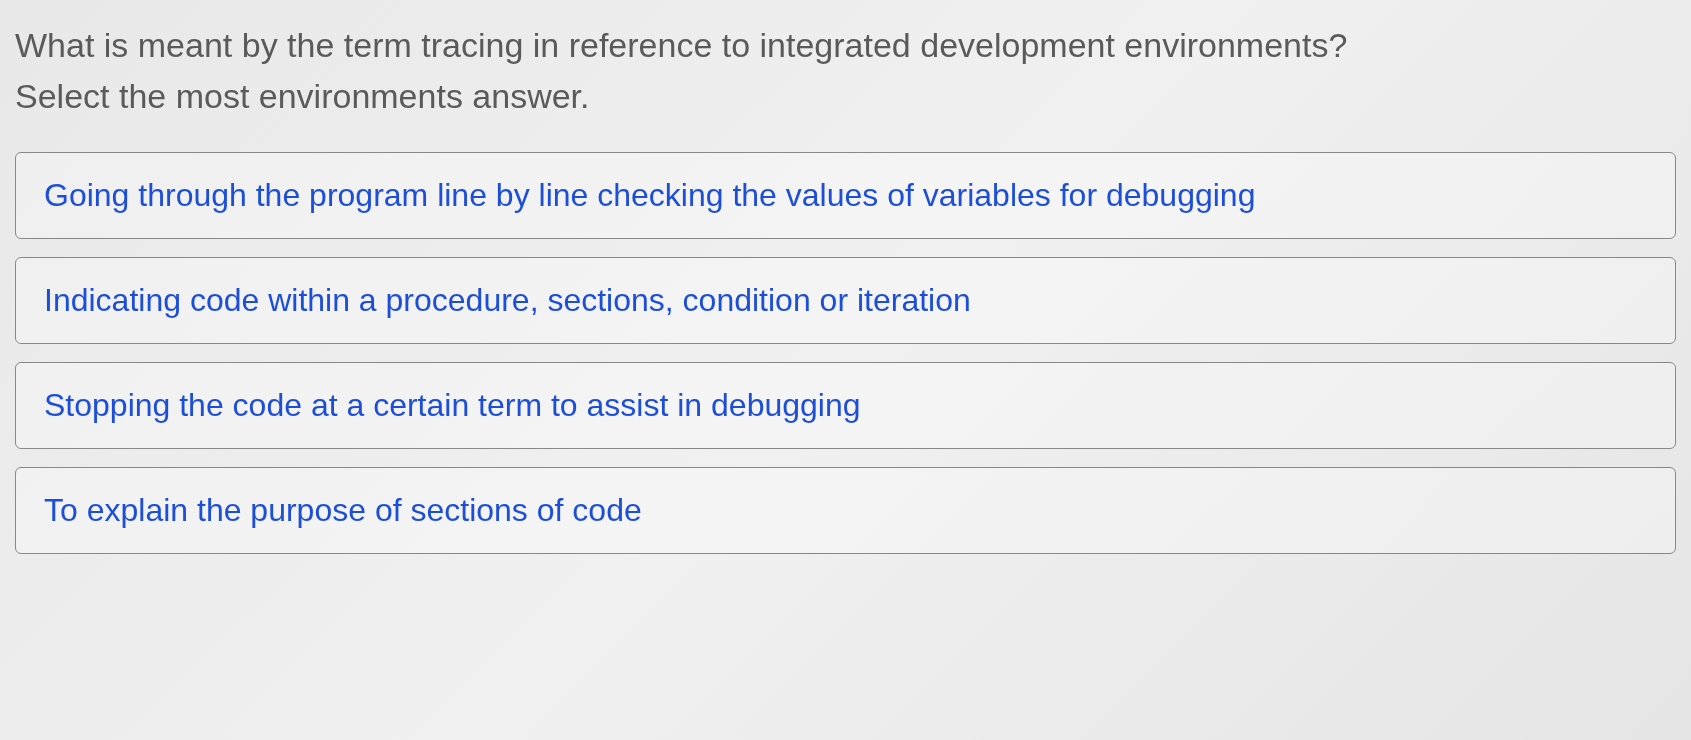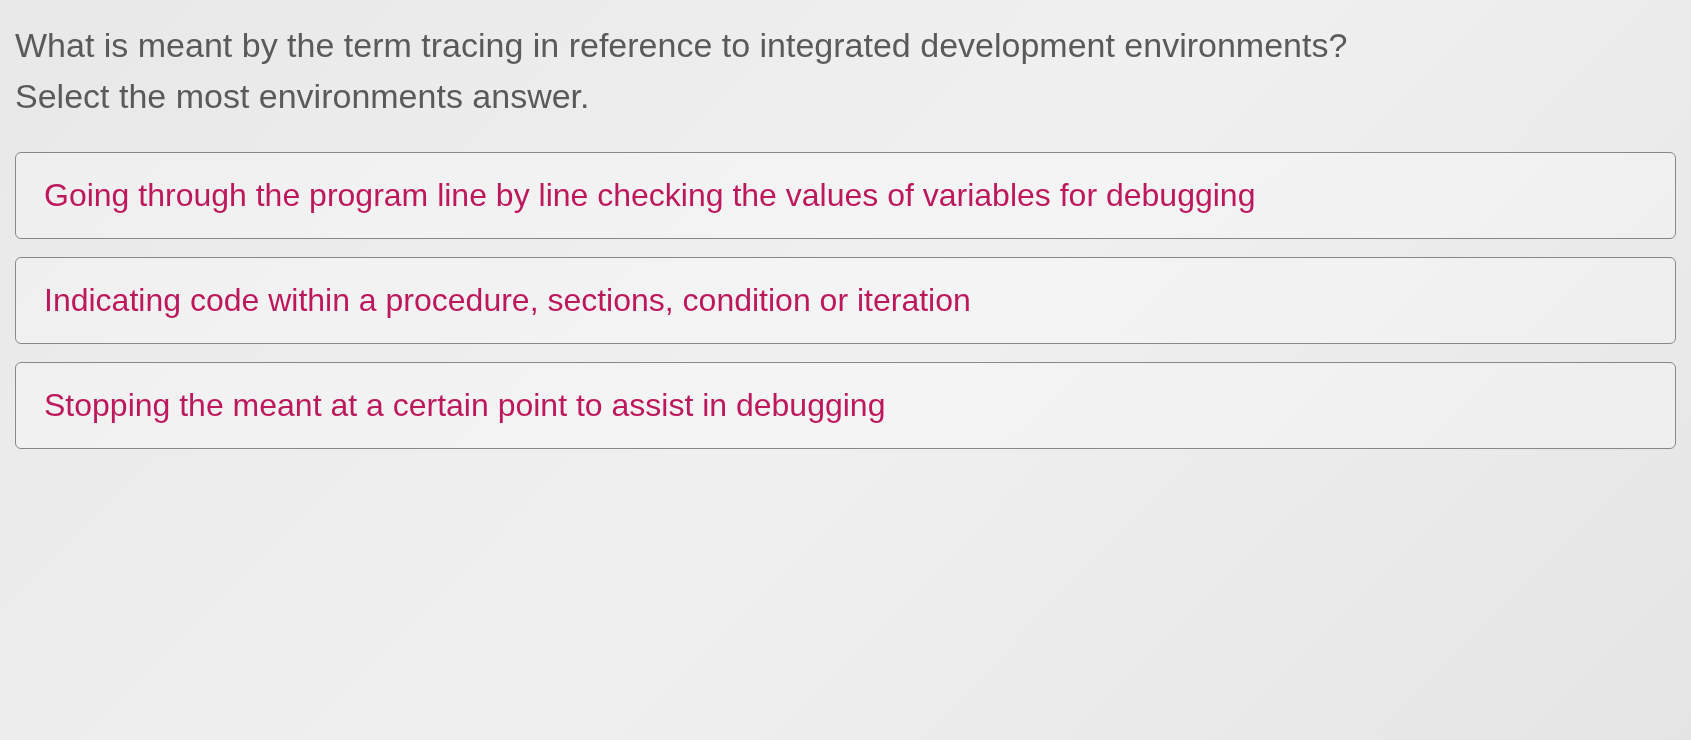--- a/index.html
+++ b/index.html
@@ -25,21 +25,21 @@
       display: flex;
       flex-direction: column;
       gap: 18px;
     }
     .option {
       background: rgba(255, 255, 255, 0.3);
       border: 1px solid #888;
       border-radius: 6px;
       padding: 24px 28px;
       font-size: 32px;
-      color: #be185d;
+      color: #1d4ed8;
       cursor: pointer;
       transition: background 0.2s;
       font-weight: 400;
     }
   </style>
 </head>
 <body>
 
 <div class="question-text">
   <span>What is meant by the term tracing in reference to integrated development environments?</span><br>
@@ -47,15 +47,18 @@
 </div>
 
 <div class="options-container">
   <div class="option">
     <span>Going through the program line by line checking the values of variables for debugging</span>
   </div>
   <div class="option">
     <span>Indicating code within a procedure, sections, condition or iteration</span>
   </div>
   <div class="option">
-    <span>Stopping the meant at a certain point to assist in debugging</span>
+    <span>Stopping the code at a certain term to assist in debugging</span>
+  </div>
+  <div class="option">
+    <span>To explain the purpose of sections of code</span>
   </div>
 </div>
 
 </body></html>

